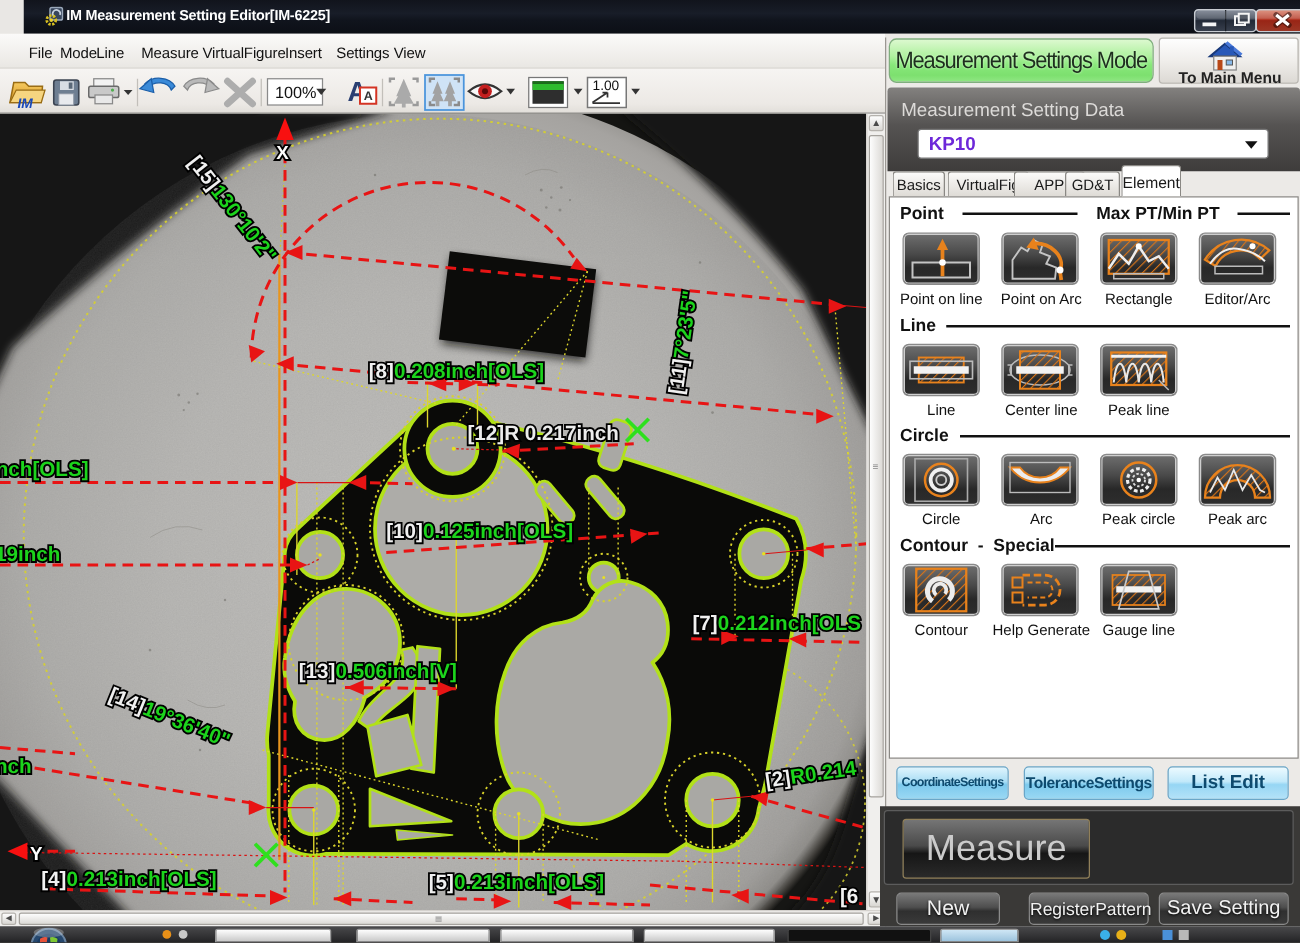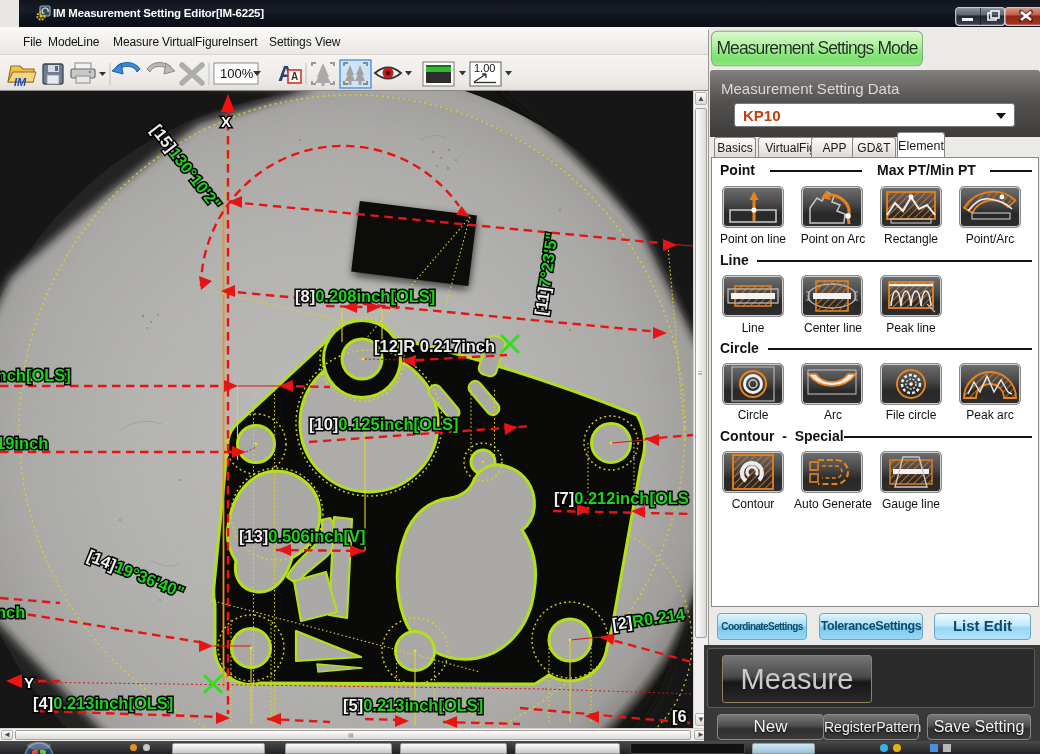--- a/index.html
+++ b/index.html
@@ -42,21 +42,21 @@
 #greenbtn { left:2px; top:2px; width:212px; height:33px; letter-spacing:-0.8px; border:1px solid #7fae7d; border-radius:6px;
   background:linear-gradient(180deg,#dcf9cf 0%,#aef19e 40%,#88e87a 60%,#7de06f 85%,#8fe682 100%);
   color:#1e2e1e; font-size:17.5px; font-weight:normal; text-align:center; line-height:31px; letter-spacing:-0.9px; transform:scaleY(1.08); transform-origin:center;
   text-shadow:0 0 2px #d8ffd0; }
 #mainmenubtn { left:218px; top:0px; width:112px; height:37px; border:1px solid #b8b5b0; border-radius:3px;
   background:linear-gradient(180deg,#fefefe 0%,#f0eeeb 50%,#dcd9d4 100%); text-align:center; }
 #mainmenubtn .lbl { position:absolute; left:0; top:24px; width:112px; font-size:12.5px; font-weight:bold; color:#222; }
 #msd { left:1px; top:40px; width:330px; height:67px; background:linear-gradient(180deg,#83817f 0%,#555352 45%,#3e3c3b 100%); border-radius:3px 3px 0 0; }
 #msd .cap { position:absolute; left:11px; top:10px; font-size:15px; color:#dcdad8; }
 #msd .combo { position:absolute; left:24px; top:33px; width:281px; height:24px; background:#fff; border:1px solid #777; border-radius:3px; }
-#msd .combo .val { position:absolute; left:8px; top:3px; color:#c2410c; font-weight:bold; font-size:15px; }
+#msd .combo .val { position:absolute; left:8px; top:3px; color:#6d28d9; font-weight:bold; font-size:15px; }
 #msd .combo .dd { position:absolute; right:8px; top:9px; width:0; height:0; border-left:5px solid transparent; border-right:5px solid transparent; border-top:6px solid #111; }
 
 
 .tab { position:absolute; top:107px; height:20px; background:linear-gradient(180deg,#fcfbfa,#dedbd6); border:1px solid #8a8884; border-bottom:none; border-radius:3px 3px 0 0; font-size:12px; color:#1a1a1a; text-align:center; padding-top:3px; }
 .tab.active { top:102px; height:25px; background:#fff; z-index:3; font-size:12.5px; padding-top:6px; }
 
 #elpanel { left:2px; top:127px; width:328px; height:450px; background:#fff; border:1px solid #8a8884; z-index:2; }
 .sechead { position:absolute; font-size:14px; font-weight:bold; color:#111; }
 .secline { position:absolute; height:2px; background:#111; }
 .elbtn { position:absolute; width:62px; height:42px; border:1px solid #8a8a8a; border-radius:5px;
@@ -488,30 +488,41 @@
     <div class="sbtn" style="left:1px; top:1px; width:12px; height:10px;"></div>
     <div class="arrowglyph" style="left:3px; top:1px;">◄</div>
     <div class="hthumb" style="left:15px; width:676px;"></div>
     <div class="arrowglyph" style="left:348px; top:2px; color:#999; font-size:6px;">▦</div>
     <div class="sbtn" style="left:694px; top:1px; width:12px; height:10px;"></div>
     <div class="arrowglyph" style="left:697px; top:1px;">►</div>
   </div>
 
   <div id="sidebar" class="abs">
     <div id="greenbtn" class="abs">Measurement Settings Mode</div>
+    <div id="mainmenubtn" class="abs">
+      <svg style="position:absolute; left:36px; top:1px;" width="32" height="26" viewBox="0 0 32 26">
+        <path d="M4 13 L16 3 L28 13 Z" fill="#2858b8" stroke="#183878" stroke-width="1.5"></path>
+        <path d="M16 3 L28 13 L30 11 L18 1 Z" fill="#4878d8"></path>
+        <rect x="7" y="13" width="18" height="11" fill="#f0f0f0" stroke="#888" stroke-width="1"></rect>
+        <rect x="10" y="16" width="4" height="8" fill="#b84818"></rect>
+        <rect x="17" y="16" width="5" height="4" fill="#88b8e8" stroke="#555" stroke-width="0.8"></rect>
+        <rect x="20" y="5" width="3" height="5" fill="#2858b8"></rect>
+      </svg>
+      <div class="lbl">To Main Menu</div>
+    </div>
     <div id="msd" class="abs">
       <div class="cap">Measurement Setting Data</div>
       <div class="combo">
           <div class="val">KP10</div>
           <div class="dd"></div>
         </div>
     </div>
     <div class="tab" style="left:5px; width:42px;">Basics</div>
     <div class="tab" style="left:49px; width:65px;">VirtualFig</div>
-    <div class="tab" style="left:102px; width:47px;">APP</div>
+    <div class="tab" style="left:102px; width:57px;">APP</div>
     <div class="tab" style="left:143px; width:44px;">GD&amp;T</div>
     <div class="tab active" style="left:188px; width:48px;">Element</div>
     <div id="elpanel" class="abs">
       <div class="sechead" style="left:8px; top:4px;">Point</div>
       <div class="secline" style="left:58px; top:12px; width:92px;"></div>
       <div class="sechead" style="left:165px; top:4px;text-align:center;">Max PT/Min PT</div>
       <div class="secline" style="left:278px; top:12px; width:42px;"></div>
 
       <div class="elbtn" style="left:10px; top:28px;"><svg width="60" height="40" viewBox="0 0 60 40">
         <rect x="7" y="23" width="46" height="12" fill="none" stroke="#c4c4c4" stroke-width="1.6"></rect>
@@ -534,21 +545,21 @@
       </svg></div>
       <div class="elbtn" style="left:247px; top:28px;"><svg width="60" height="40" viewBox="0 0 60 40">
         <path d="M4 30 A34 34 0 0 1 56 28 L48 34 A22 22 0 0 0 12 36 Z" fill="url(#hp)" stroke="#e8821c" stroke-width="1.8" transform="rotate(-6 30 20) translate(0,-12)"></path>
         <path d="M8 24 Q18 10 30 12 Q44 14 52 22" fill="none" stroke="#eee" stroke-width="1.6"></path>
         <circle cx="42" cy="10" r="2.4" fill="#fff"></circle>
         <rect x="12" y="26" width="38" height="6" fill="none" stroke="#bbb" stroke-width="1.2"></rect>
       </svg></div>
       <div class="ellbl" style="left:-4px; top:74px; width:90px;">Point on line</div>
       <div class="ellbl" style="left:76px; top:74px; width:90px;">Point on Arc</div>
       <div class="ellbl" style="left:154px; top:74px; width:90px;">Rectangle</div>
-      <div class="ellbl" style="left:233px; top:74px; width:90px;">Point/Arc</div>
+      <div class="ellbl" style="left:233px; top:74px; width:90px;">Editor/Arc</div>
 
       <div class="sechead" style="left:8px; top:94px;">Line</div>
       <div class="secline" style="left:45px; top:102px; width:275px;"></div>
 
       <div class="elbtn" style="left:10px; top:117px;"><svg width="60" height="40" viewBox="0 0 60 40">
         <rect x="12" y="10" width="36" height="20" fill="url(#hp)" stroke="#e8821c" stroke-width="1.5"></rect>
         <rect x="8" y="17" width="44" height="6" fill="#f2f2f2"></rect>
         <rect x="5" y="13" width="50" height="14" fill="none" stroke="#bbb" stroke-width="1.3"></rect>
       </svg></div>
       <div class="elbtn" style="left:89px; top:117px;"><svg width="60" height="40" viewBox="0 0 60 40">
@@ -585,21 +596,21 @@
         <circle cx="30" cy="20" r="9" fill="none" stroke="#eee" stroke-width="2.5" stroke-dasharray="3 2"></circle>
         <circle cx="30" cy="20" r="5" fill="none" stroke="#ddd" stroke-width="1.5" stroke-dasharray="2 1.5"></circle>
         <circle cx="30" cy="20" r="1.8" fill="#fff"></circle>
       </svg></div>
       <div class="elbtn" style="left:247px; top:205px;"><svg width="60" height="40" viewBox="0 0 60 40">
         <path d="M4 34 A26 26 0 0 1 56 34 L44 34 A14 14 0 0 0 16 34 Z" fill="url(#hp)" stroke="#e8821c" stroke-width="1.8"></path>
         <path d="M8 30 L14 18 L20 28 L27 12 L34 28 L41 16 L48 28 L52 30" fill="none" stroke="#e8e8e8" stroke-width="1.4"></path>
       </svg></div>
       <div class="ellbl" style="left:-4px; top:250px; width:90px;">Circle</div>
       <div class="ellbl" style="left:76px; top:250px; width:90px;">Arc</div>
-      <div class="ellbl" style="left:154px; top:250px; width:90px;">File circle</div>
+      <div class="ellbl" style="left:154px; top:250px; width:90px;">Peak circle</div>
       <div class="ellbl" style="left:233px; top:250px; width:90px;">Peak arc</div>
 
       <div class="sechead" style="left:8px; top:270px;">Contour&nbsp;&nbsp;-&nbsp;&nbsp;Special</div>
       <div class="secline" style="left:132px; top:278px; width:188px;"></div>
 
       <div class="elbtn" style="left:10px; top:293px;"><svg width="60" height="40" viewBox="0 0 60 40">
         <rect x="10" y="3" width="40" height="34" fill="url(#hp)" stroke="#e8821c" stroke-width="1.8"></rect>
         <path d="M23 29 A10 10 0 1 1 36 28" fill="none" stroke="#ececec" stroke-width="4"></path>
         <path d="M26 24 A5 5 0 1 1 33 23" fill="none" stroke="#ececec" stroke-width="3"></path>
       </svg></div>
@@ -608,31 +619,31 @@
         <path d="M20 14 L34 14 A6 6 0 0 1 34 26 L20 26" fill="none" stroke="#e8821c" stroke-width="1.6" stroke-dasharray="4 2.5"></path>
         <rect x="8" y="10" width="8" height="8" fill="none" stroke="#e8821c" stroke-width="1.6"></rect>
         <rect x="8" y="22" width="8" height="8" fill="none" stroke="#e8821c" stroke-width="1.6"></rect>
       </svg></div>
       <div class="elbtn" style="left:168px; top:293px;"><svg width="60" height="40" viewBox="0 0 60 40">
         <rect x="9" y="8" width="42" height="24" fill="url(#hp)" stroke="#e8821c" stroke-width="1.4"></rect>
         <rect x="12" y="17" width="36" height="5" fill="#f2f2f2"></rect>
         <path d="M22 5 L38 5 L46 35 L14 35 Z" fill="none" stroke="#c8c8c8" stroke-width="1.4"></path>
       </svg></div>
       <div class="ellbl" style="left:-4px; top:339px; width:90px;">Contour</div>
-      <div class="ellbl" style="left:72px; top:339px; width:98px;">Auto Generate</div>
+      <div class="ellbl" style="left:72px; top:339px; width:98px;">Help Generate</div>
       <div class="ellbl" style="left:154px; top:339px; width:90px;">Gauge line</div>
     </div>
     <div class="bluebtn" style="left:8px; width:90px; font-size:10px; line-height:25px; letter-spacing:-0.6px;">CoordinateSettings</div>
     <div class="bluebtn" style="left:110px; width:104px; font-size:12.5px; line-height:25px; letter-spacing:-0.4px;">ToleranceSettings</div>
     <div class="bluebtn" style="left:225px; width:97px; font-size:15px; line-height:24px; background:linear-gradient(180deg,#ecfaff 0%,#c2e9fa 45%,#96d6f4 55%,#b4e2f8 100%);">List Edit</div>
     <div id="bottomblock" class="abs">
       <div id="measurepanel">
           <div id="measurebtn">Measure</div>
         </div>
-      <div class="darkbtn" style="left:13px; width:107px;">New</div>
+      <div class="darkbtn" style="left:13px; width:83px;">New</div>
       <div class="darkbtn" style="left:119px; width:96px; font-size:14px;">RegisterPattern</div>
       <div class="darkbtn" style="left:223px; width:104px; font-size:16px;">Save Setting</div>
     </div>
   </div>
 
   <div id="taskbar" class="abs">
     <svg class="abs" style="left:22px; top:1px;" width="34" height="12" viewBox="0 0 34 12">
       <circle cx="17" cy="15" r="14" fill="#26486e" stroke="#6a84a0" stroke-width="1.5"></circle>
       <circle cx="17" cy="15" r="10" fill="#1a3a62"></circle>
       <path d="M10 9 Q13 7 16 8 L15.4 12 Q12.6 11 10 12.6 Z" fill="#e8523a"></path>

